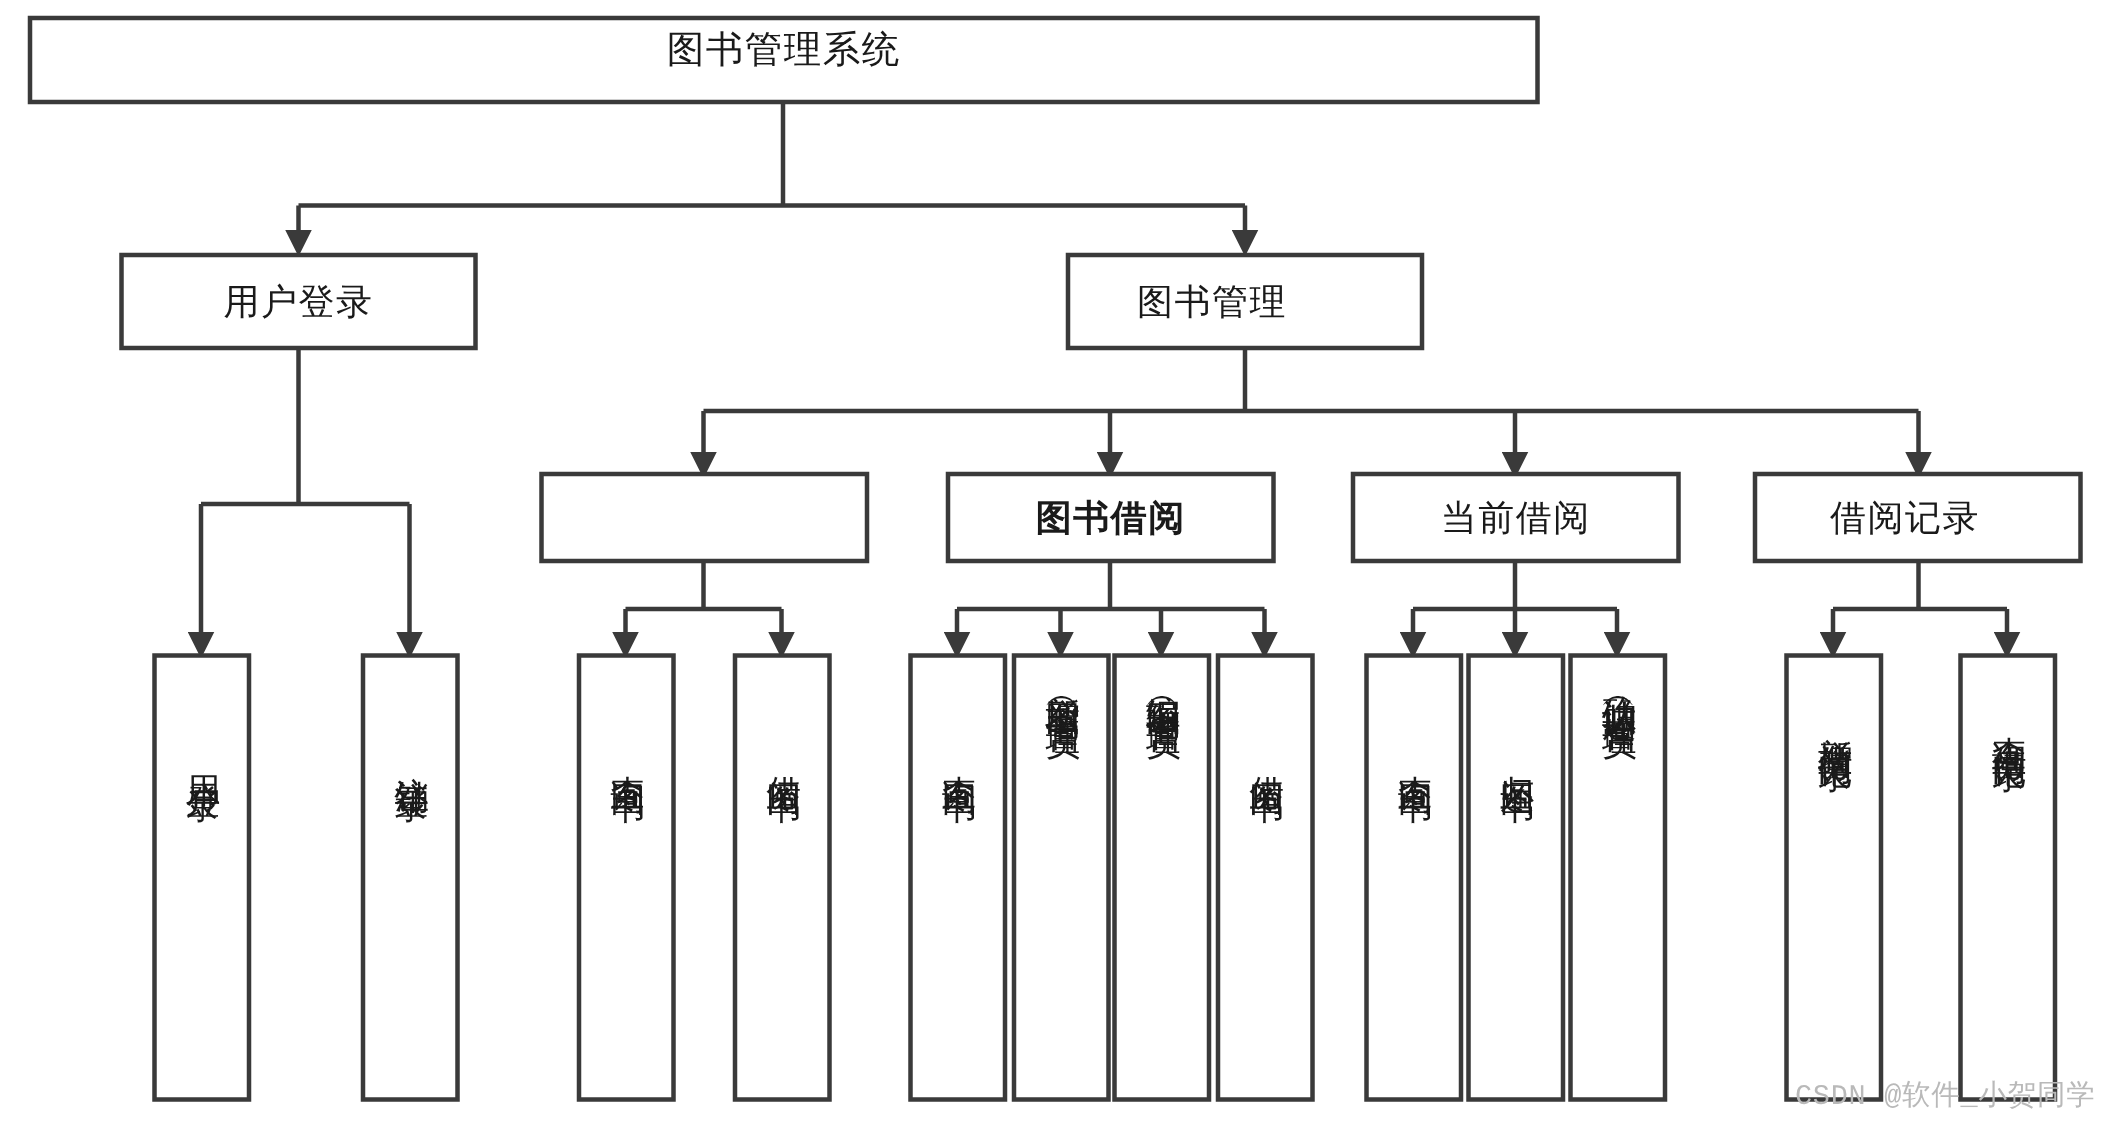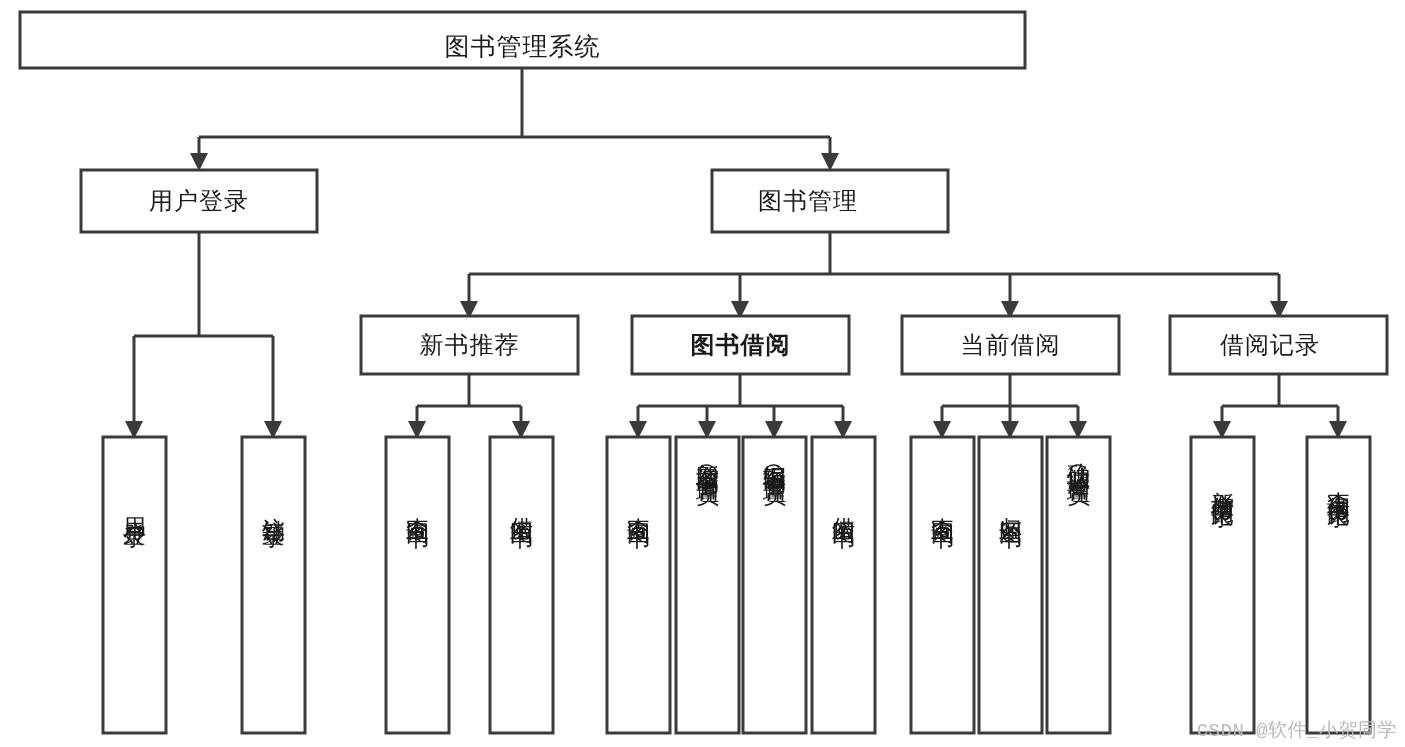--- a/index.html
+++ b/index.html
@@ -146,34 +146,31 @@
     <rect class="node-rect" x="812" y="437" width="63" height="296"></rect>
 
     <rect class="node-rect" x="911" y="437" width="63" height="296"></rect>
     <rect class="node-rect" x="979" y="437" width="63" height="296"></rect>
     <rect class="node-rect" x="1047" y="437" width="63" height="296"></rect>
 
     <rect class="node-rect" x="1191" y="437" width="63" height="296"></rect>
     <rect class="node-rect" x="1307" y="437" width="63" height="296"></rect>
   </svg>
 
-  <div class="hlabel-wrap" style="left:20px;top:26px;width:1005px;height:40px;">
+  <div class="hlabel-wrap" style="left:20px;top:12px;width:1005px;height:40px;">
     <span class="hlabel title">图书管理系统</span>
   </div>
 
   <div class="hlabel-wrap" style="left:81px;top:170px;width:236px;height:62px;">
     <span class="hlabel">用户登录</span>
   </div>
   <div class="hlabel-wrap" style="left:712px;top:170px;width:192px;height:62px;">
     <span class="hlabel">图书管理</span>
   </div>
 
-  <div class="hlabel-wrap" style="left:361px;top:316px;width:217px;height:58px;">
-    <span class="hlabel">新书推荐</span>
-  </div>
   <div class="hlabel-wrap" style="left:632px;top:316px;width:217px;height:58px;font-weight:bold;">
     <span class="hlabel">图书借阅</span>
   </div>
   <div class="hlabel-wrap" style="left:902px;top:316px;width:217px;height:58px;">
     <span class="hlabel">当前借阅</span>
   </div>
   <div class="hlabel-wrap" style="left:1170px;top:316px;width:200px;height:58px;">
     <span class="hlabel">借阅记录</span>
   </div>
 

